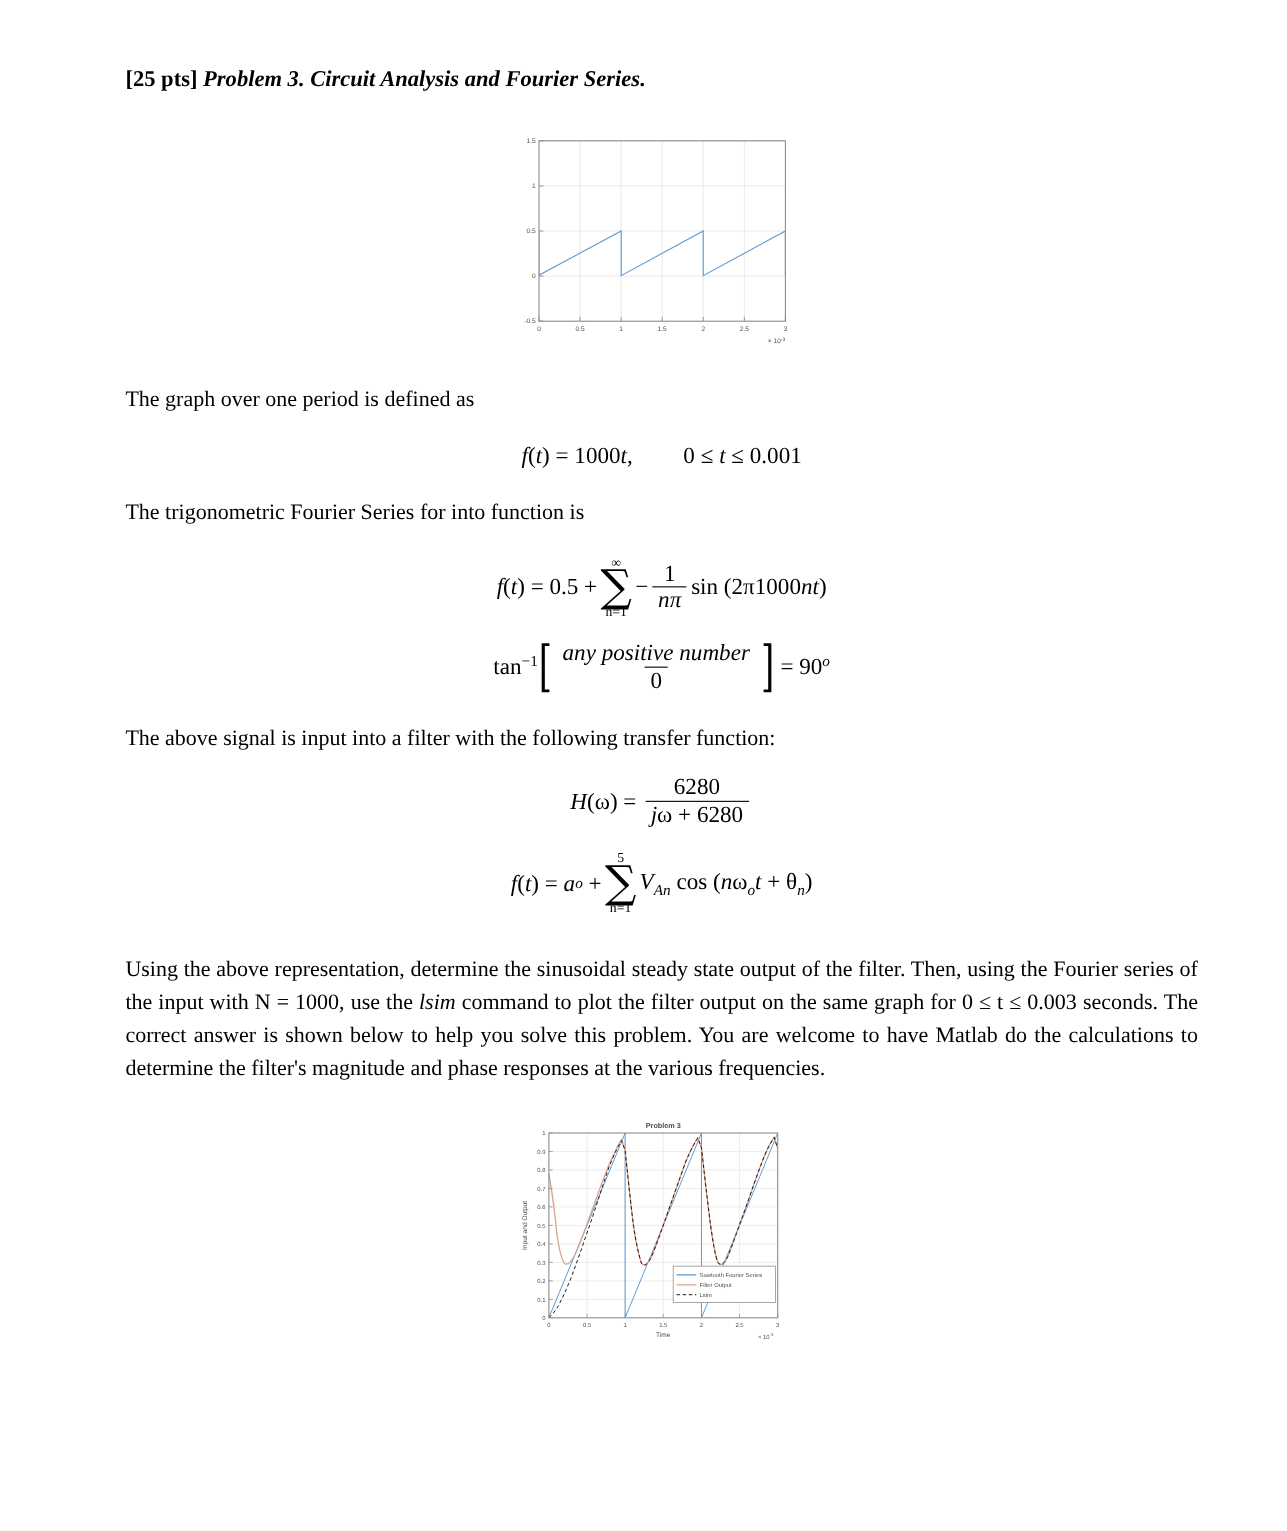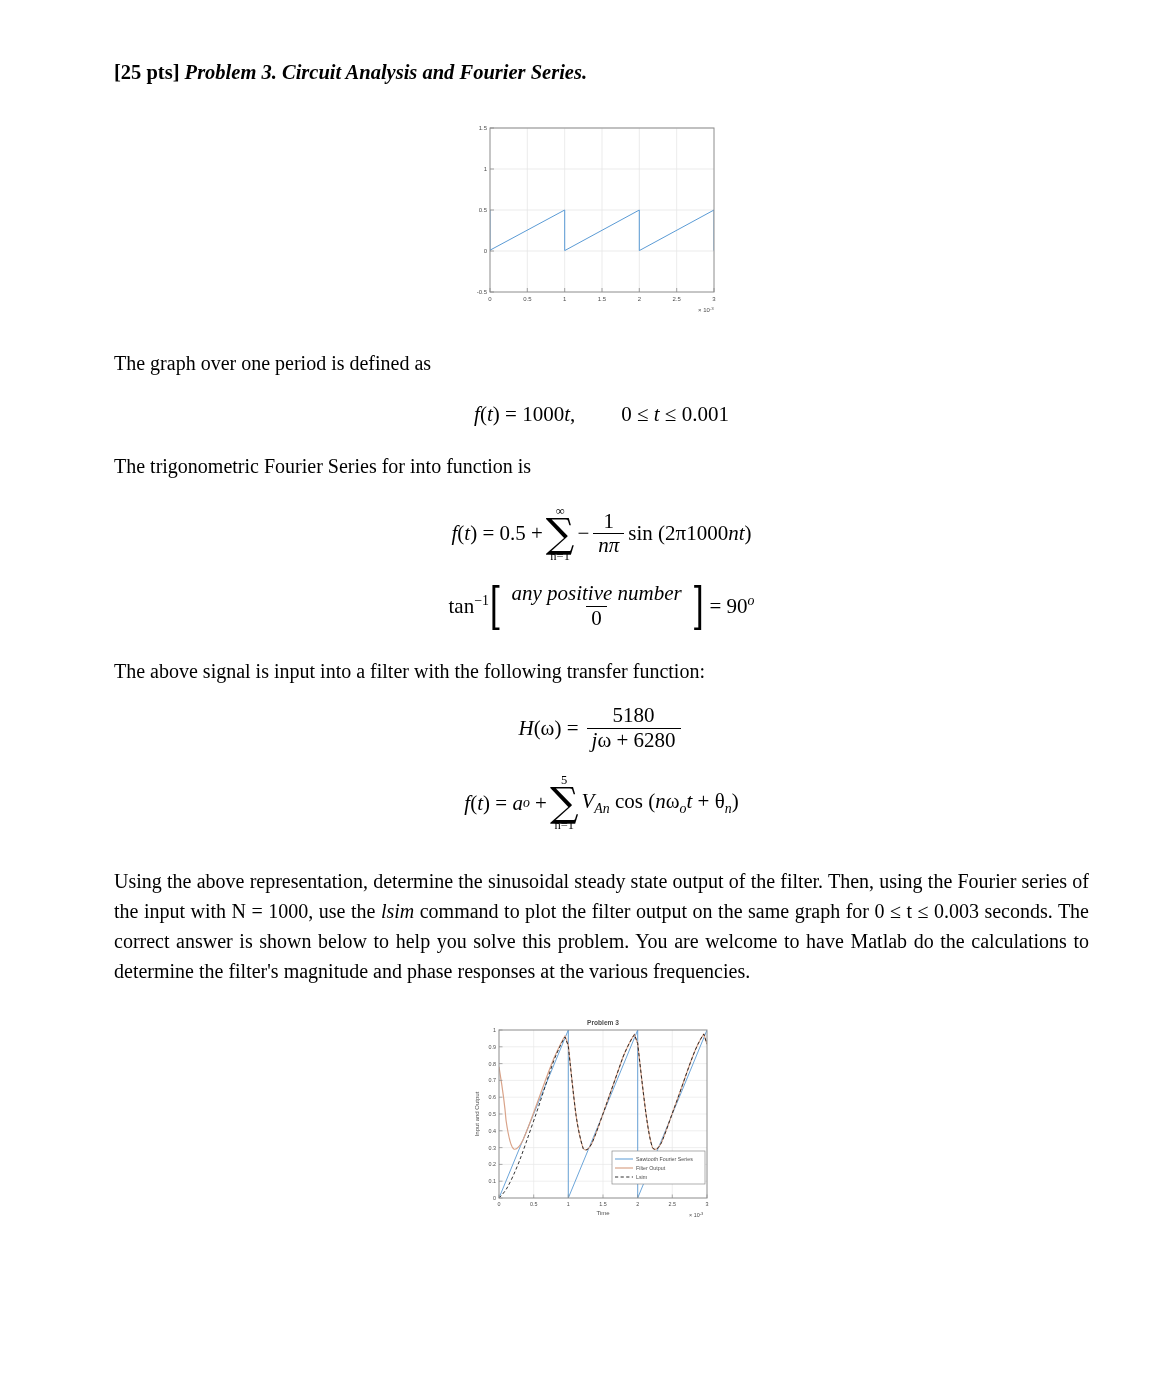--- a/index.html
+++ b/index.html
@@ -226,21 +226,21 @@
         <span>&nbsp;= 90<sup class="sm it">o</sup></span>
       </span>
     </div>
 
     <p class="para" style="margin-top:26px;">The above signal is input into a filter with the following transfer function:</p>
 
     <div class="eq-row" style="margin-top:18px;">
       <span class="eq">
         <span><span class="mathvar">H</span>(ω)&nbsp;=</span>
         <span class="frac" style="margin-left:8px;">
-          <span class="num">5180</span>
+          <span class="num">6280</span>
           <span class="den"><span class="mathvar">j</span>ω + 6280</span>
         </span>
       </span>
     </div>
 
 
     <div class="eq-row" style="margin-top:22px;">
       <span class="eq">
         <span class="mathvar">f</span>(<span class="mathvar">t</span>)&nbsp;=&nbsp;<span class="mathvar">a</span><sub class="sm mathvar">o</sub>&nbsp;+
         <span class="sum">

